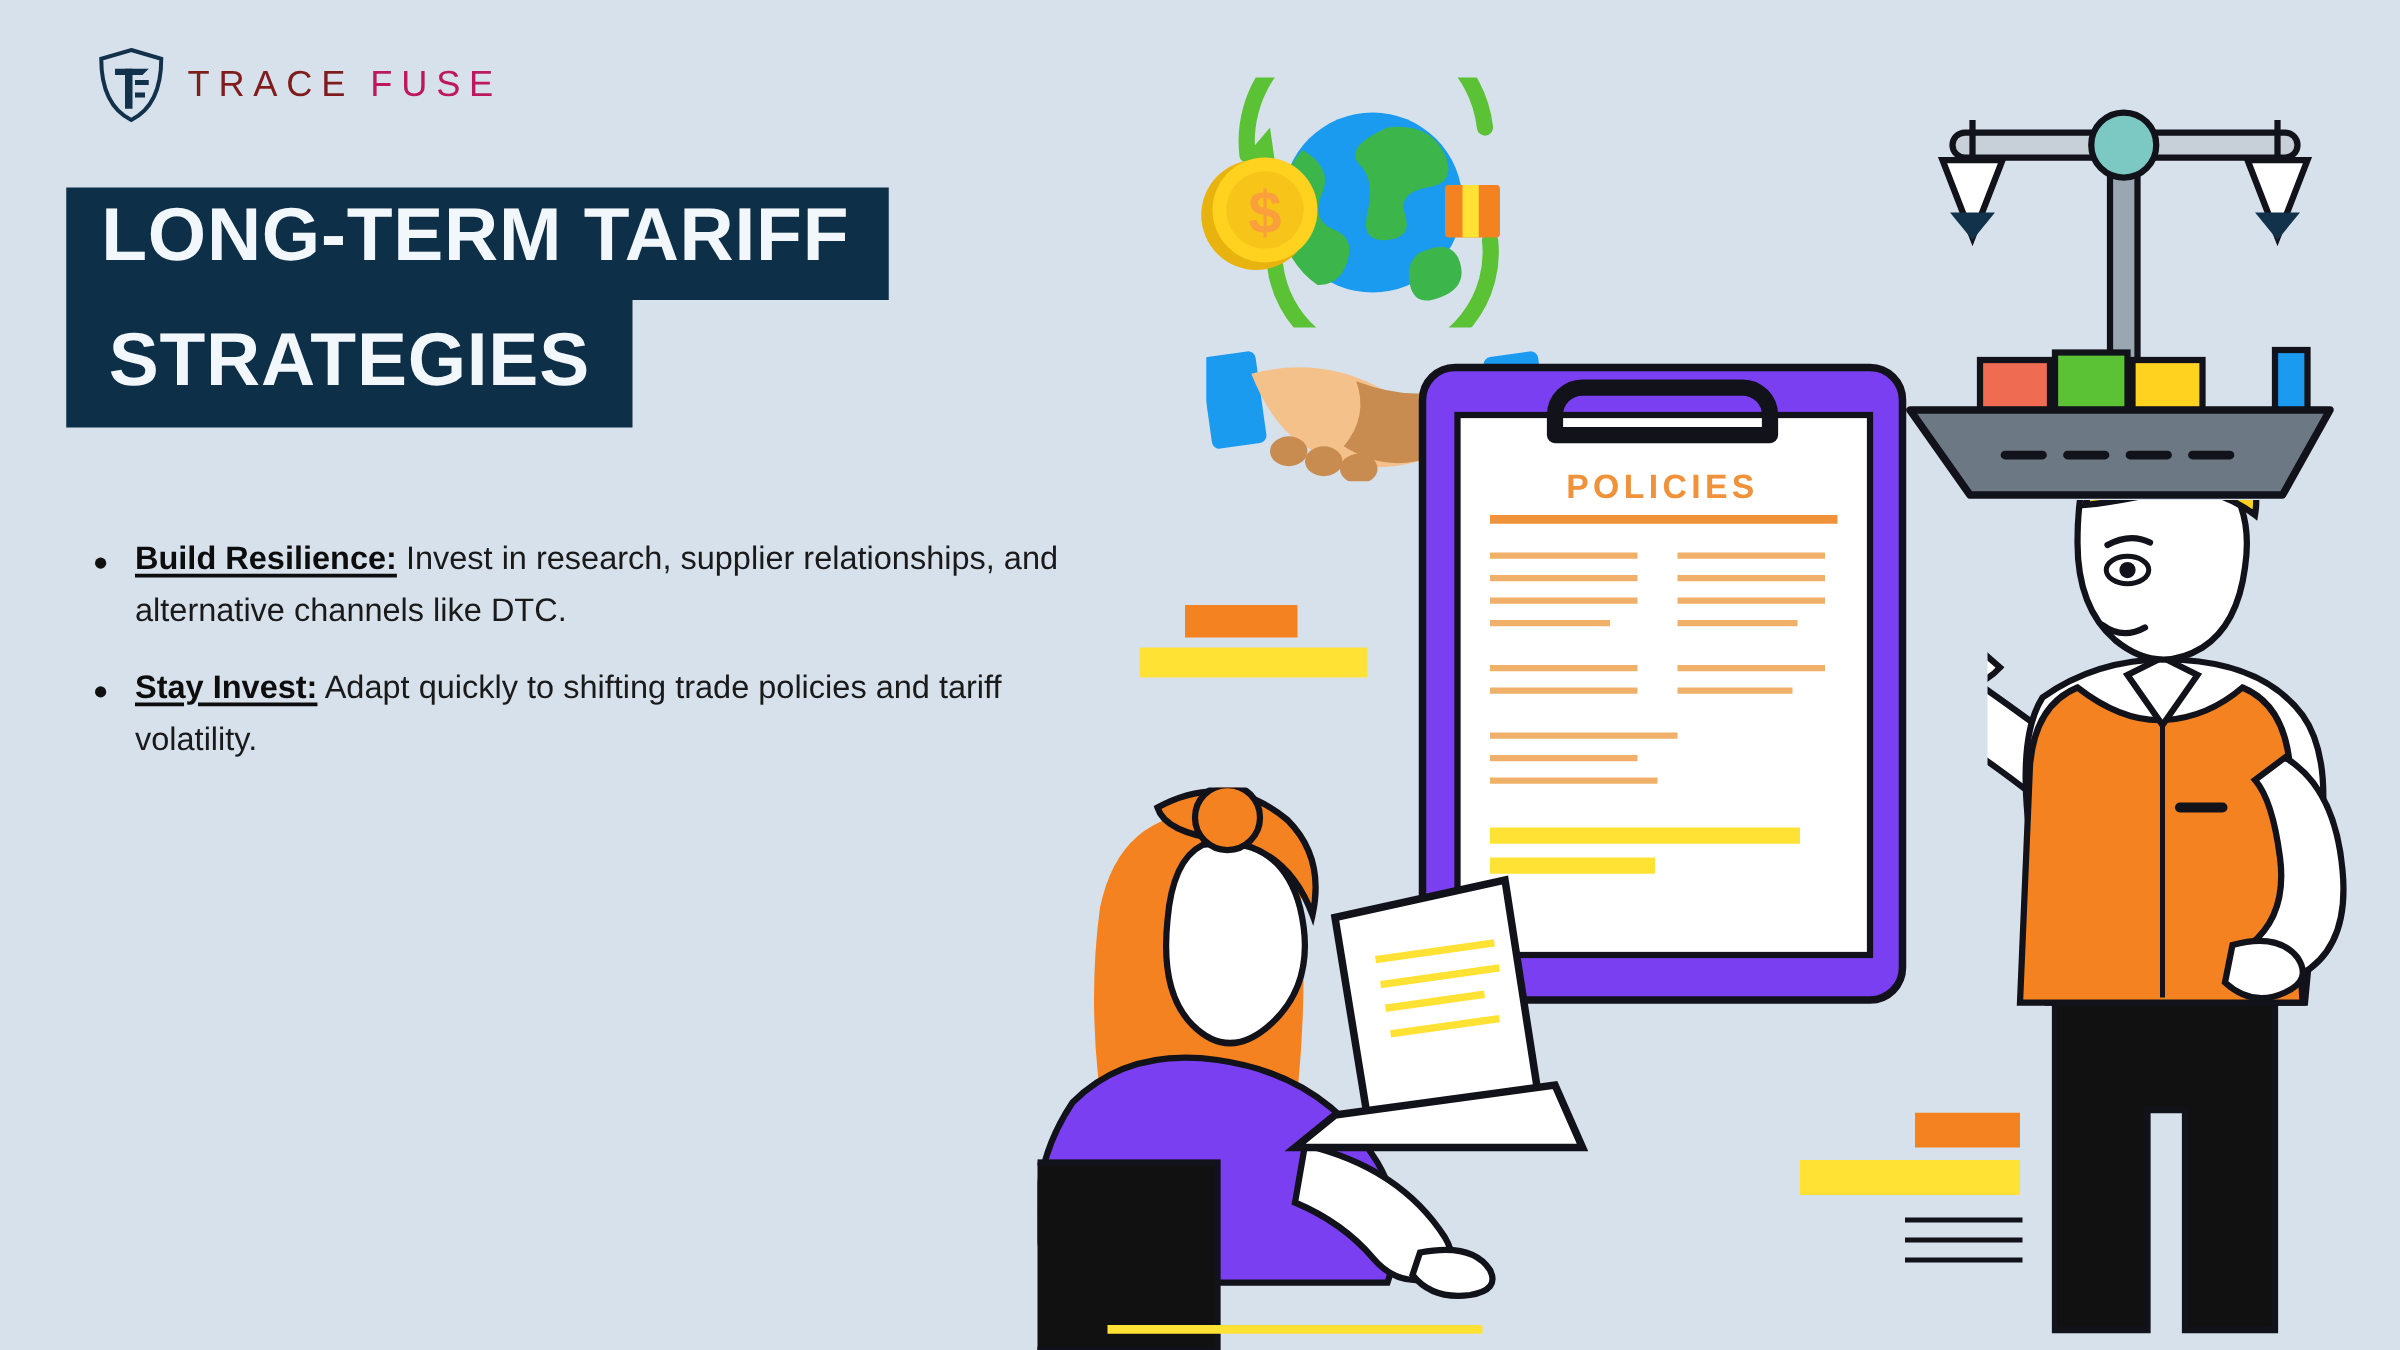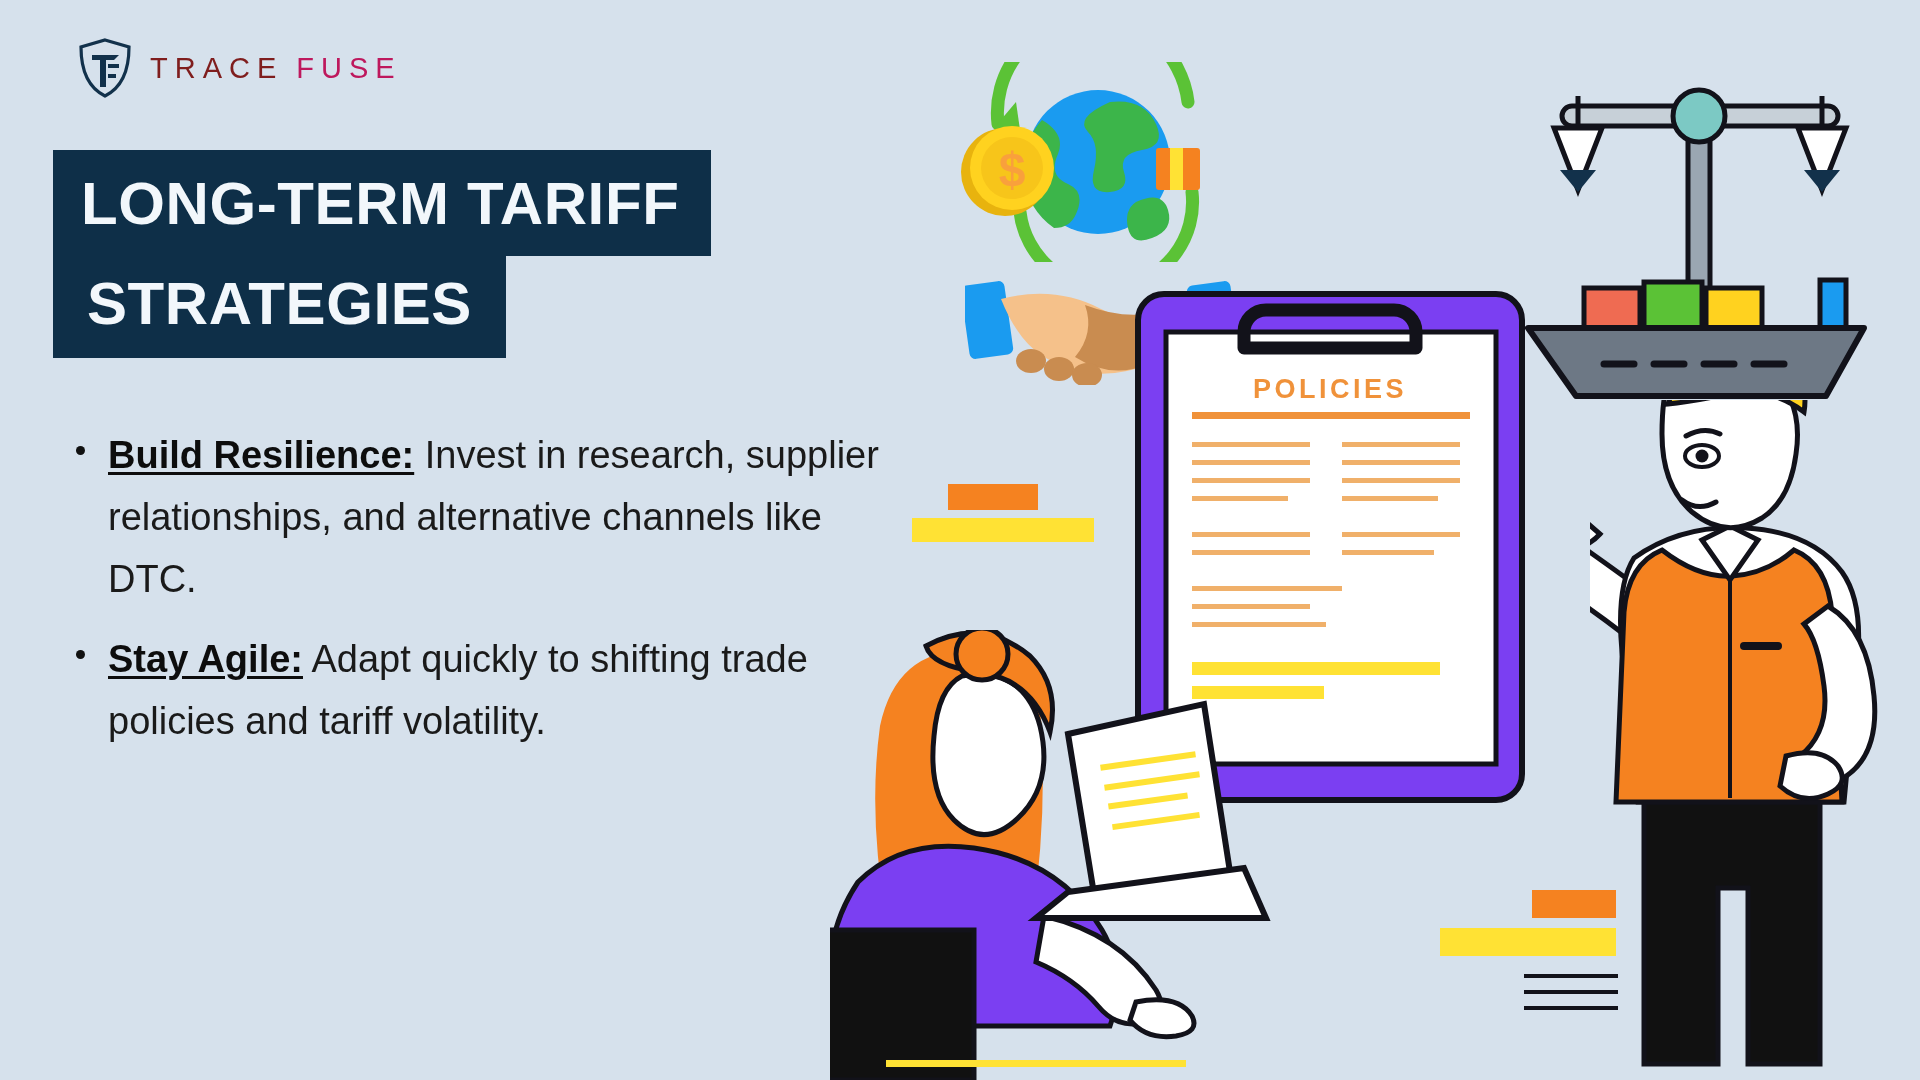--- a/index.html
+++ b/index.html
@@ -33,34 +33,34 @@
   .title-line {
     background: #0e2f48;
     color: #f2f7fb;
     font-size: 60px;
     font-weight: 800;
     letter-spacing: 0.6px;
     line-height: 1;
     display: inline-block;
     white-space: nowrap;
   }
-  .title-line.l1 { padding: 24px 32px 22px 28px; }
+  .title-line.l1 { padding: 8px 32px 22px 28px; }
   .title-line.l2 { padding: 18px 34px 24px 34px; margin-top: 0px; }
 
   
   #bullets {
     position: absolute; left: 62px; top: 425px;
     width: 820px;
     list-style: none;
   }
   #bullets li {
     position: relative;
     padding-left: 46px;
     margin-bottom: 18px;
-    font-size: 38px;
+    font-size: 26px;
     line-height: 1.63;
     color: #1a1a1a;
     font-weight: 350;
   }
   #bullets li::before {
     content: "";
     position: absolute;
     left: 14px; top: 21px;
     width: 9px; height: 9px;
     border-radius: 50%;
@@ -100,21 +100,21 @@
   <div id="title-block">
     <div class="title-line l1">LONG-TERM TARIFF</div><br>
     <div class="title-line l2">STRATEGIES</div>
   </div>
 
   <ul id="bullets">
     <li>
       <span class="lead">Build Resilience:</span><span> Invest in research, supplier relationships, and alternative channels like DTC.</span>
     </li>
     <li>
-      <span class="lead">Stay Agile:</span><span> Adapt quickly to shifting trade policies and tariff volatility.</span>
+      <span class="lead">Stay Invest:</span><span> Adapt quickly to shifting trade policies and tariff volatility.</span>
     </li>
   </ul>
 
   <div id="art">
 
     <svg style="left:960px; top:62px;" width="270" height="200" viewBox="0 0 270 200">
       <path d="M38 62 A78 78 0 0 1 228 40" fill="none" stroke="#5bc236" stroke-width="13" stroke-linecap="round"></path>
       <path d="M56 40 L34 66 L62 82 Z" fill="#5bc236"></path>
       <path d="M232 130 A78 78 0 0 1 60 150" fill="none" stroke="#5bc236" stroke-width="13" stroke-linecap="round"></path>
       <circle cx="138" cy="100" r="72" fill="#1a9bf0"></circle>

